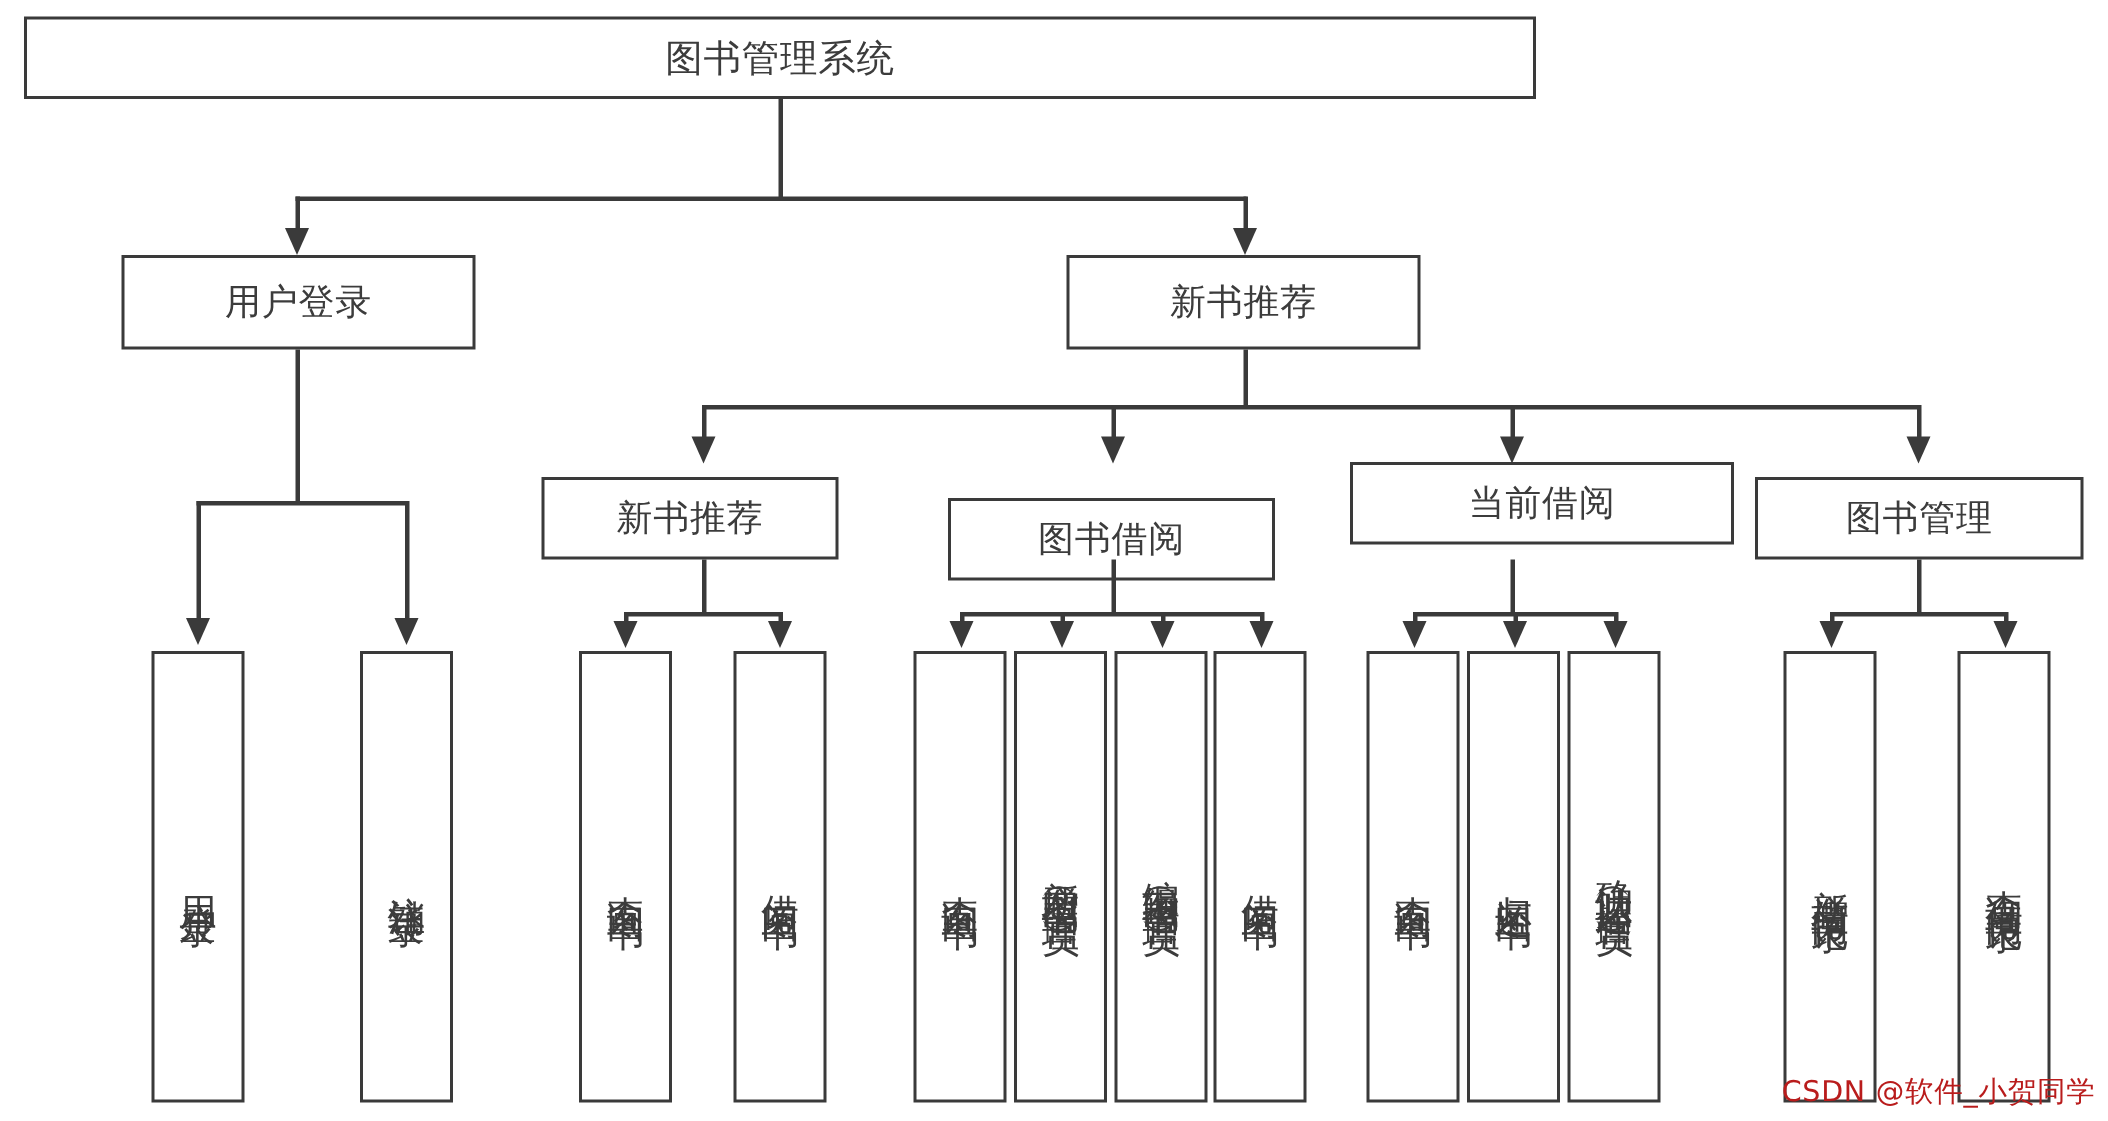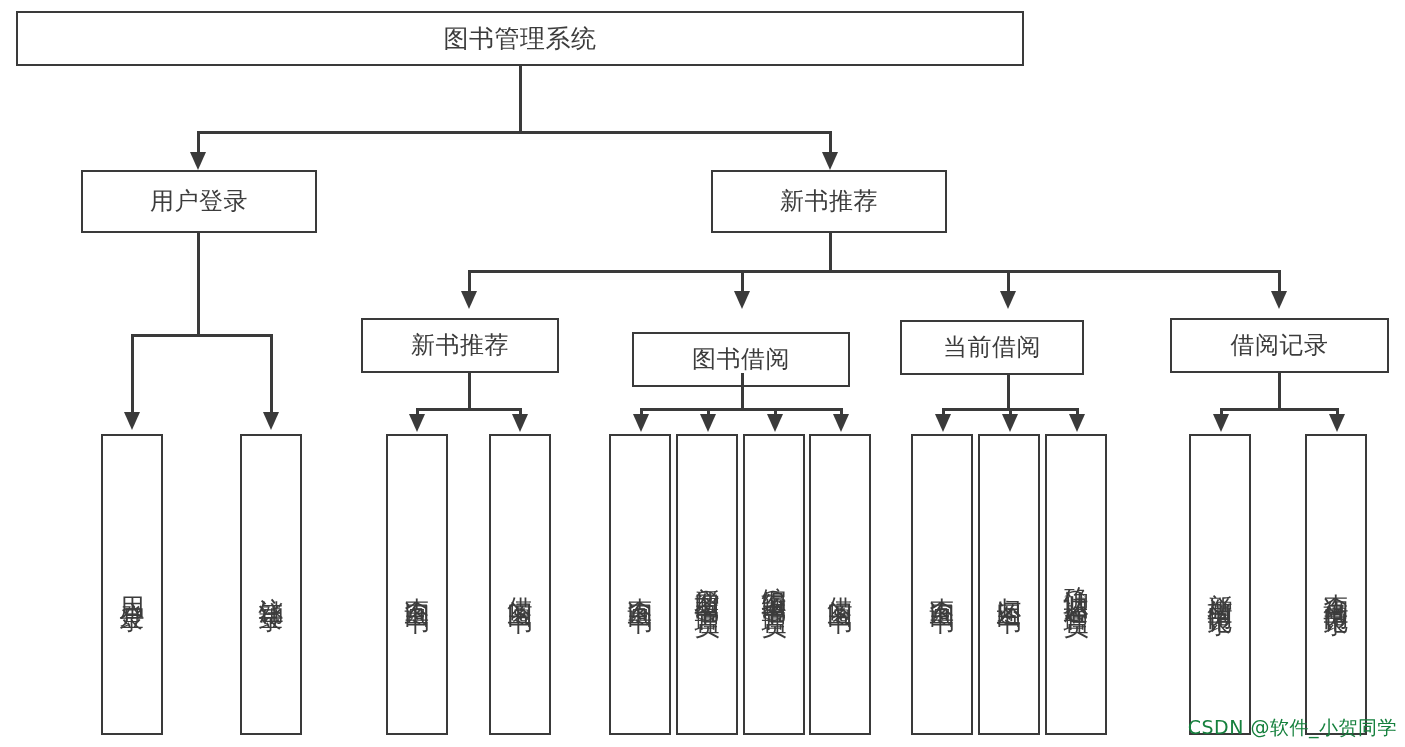--- a/index.html
+++ b/index.html
@@ -71,21 +71,21 @@
     height: 0;
     border-left: 8px solid transparent;
     border-right: 8px solid transparent;
     border-top: 18px solid #3a3a3a;
   }
   #watermark {
     position: absolute;
     right: 8px;
     bottom: 6px;
     font-size: 19px;
-    color: #15803d;
+    color: #b91c1c;
     white-space: nowrap;
     letter-spacing: 0.5px;
   }
 </style>
 </head>
 <body>
 
 <div id="canvas">
 
   <div class="node horiz" id="node-root" style="left:16px; top:11px; width:1008px; height:55px;">
@@ -126,26 +126,26 @@
   <div class="arrow" style="left:1271px; top:291px;"></div>
 
   <div class="node horiz" id="node-new-book-recommend" style="left:361px; top:318px; width:198px; height:55px;">
     <span class="label">新书推荐</span>
   </div>
 
   <div class="node horiz" id="node-book-borrow" style="left:632px; top:332px; width:218px; height:55px;">
     <span class="label">图书借阅</span>
   </div>
 
-  <div class="node horiz" id="node-current-borrow" style="left:900px; top:320px; width:184px; height:55px;">
+  <div class="node horiz" id="node-current-borrow" style="left:900px; top:308px; width:256px; height:55px;">
     <span class="label">当前借阅</span>
   </div>
 
   <div class="node horiz" id="node-borrow-record" style="left:1170px; top:318px; width:219px; height:55px;">
-    <span class="label">借阅记录</span>
+    <span class="label">图书管理</span>
   </div>
 
   <div class="vline" style="left:468px; top:373px; height:37px;"></div>
   <div class="hline" style="left:416px; top:408px; width:105px;"></div>
   <div class="vline" style="left:416px; top:408px; height:9px;"></div>
   <div class="arrow" style="left:409px; top:414px;"></div>
   <div class="vline" style="left:519px; top:408px; height:9px;"></div>
   <div class="arrow" style="left:512px; top:414px;"></div>
 
   <div class="vline" style="left:741px; top:373px; height:37px;"></div>

